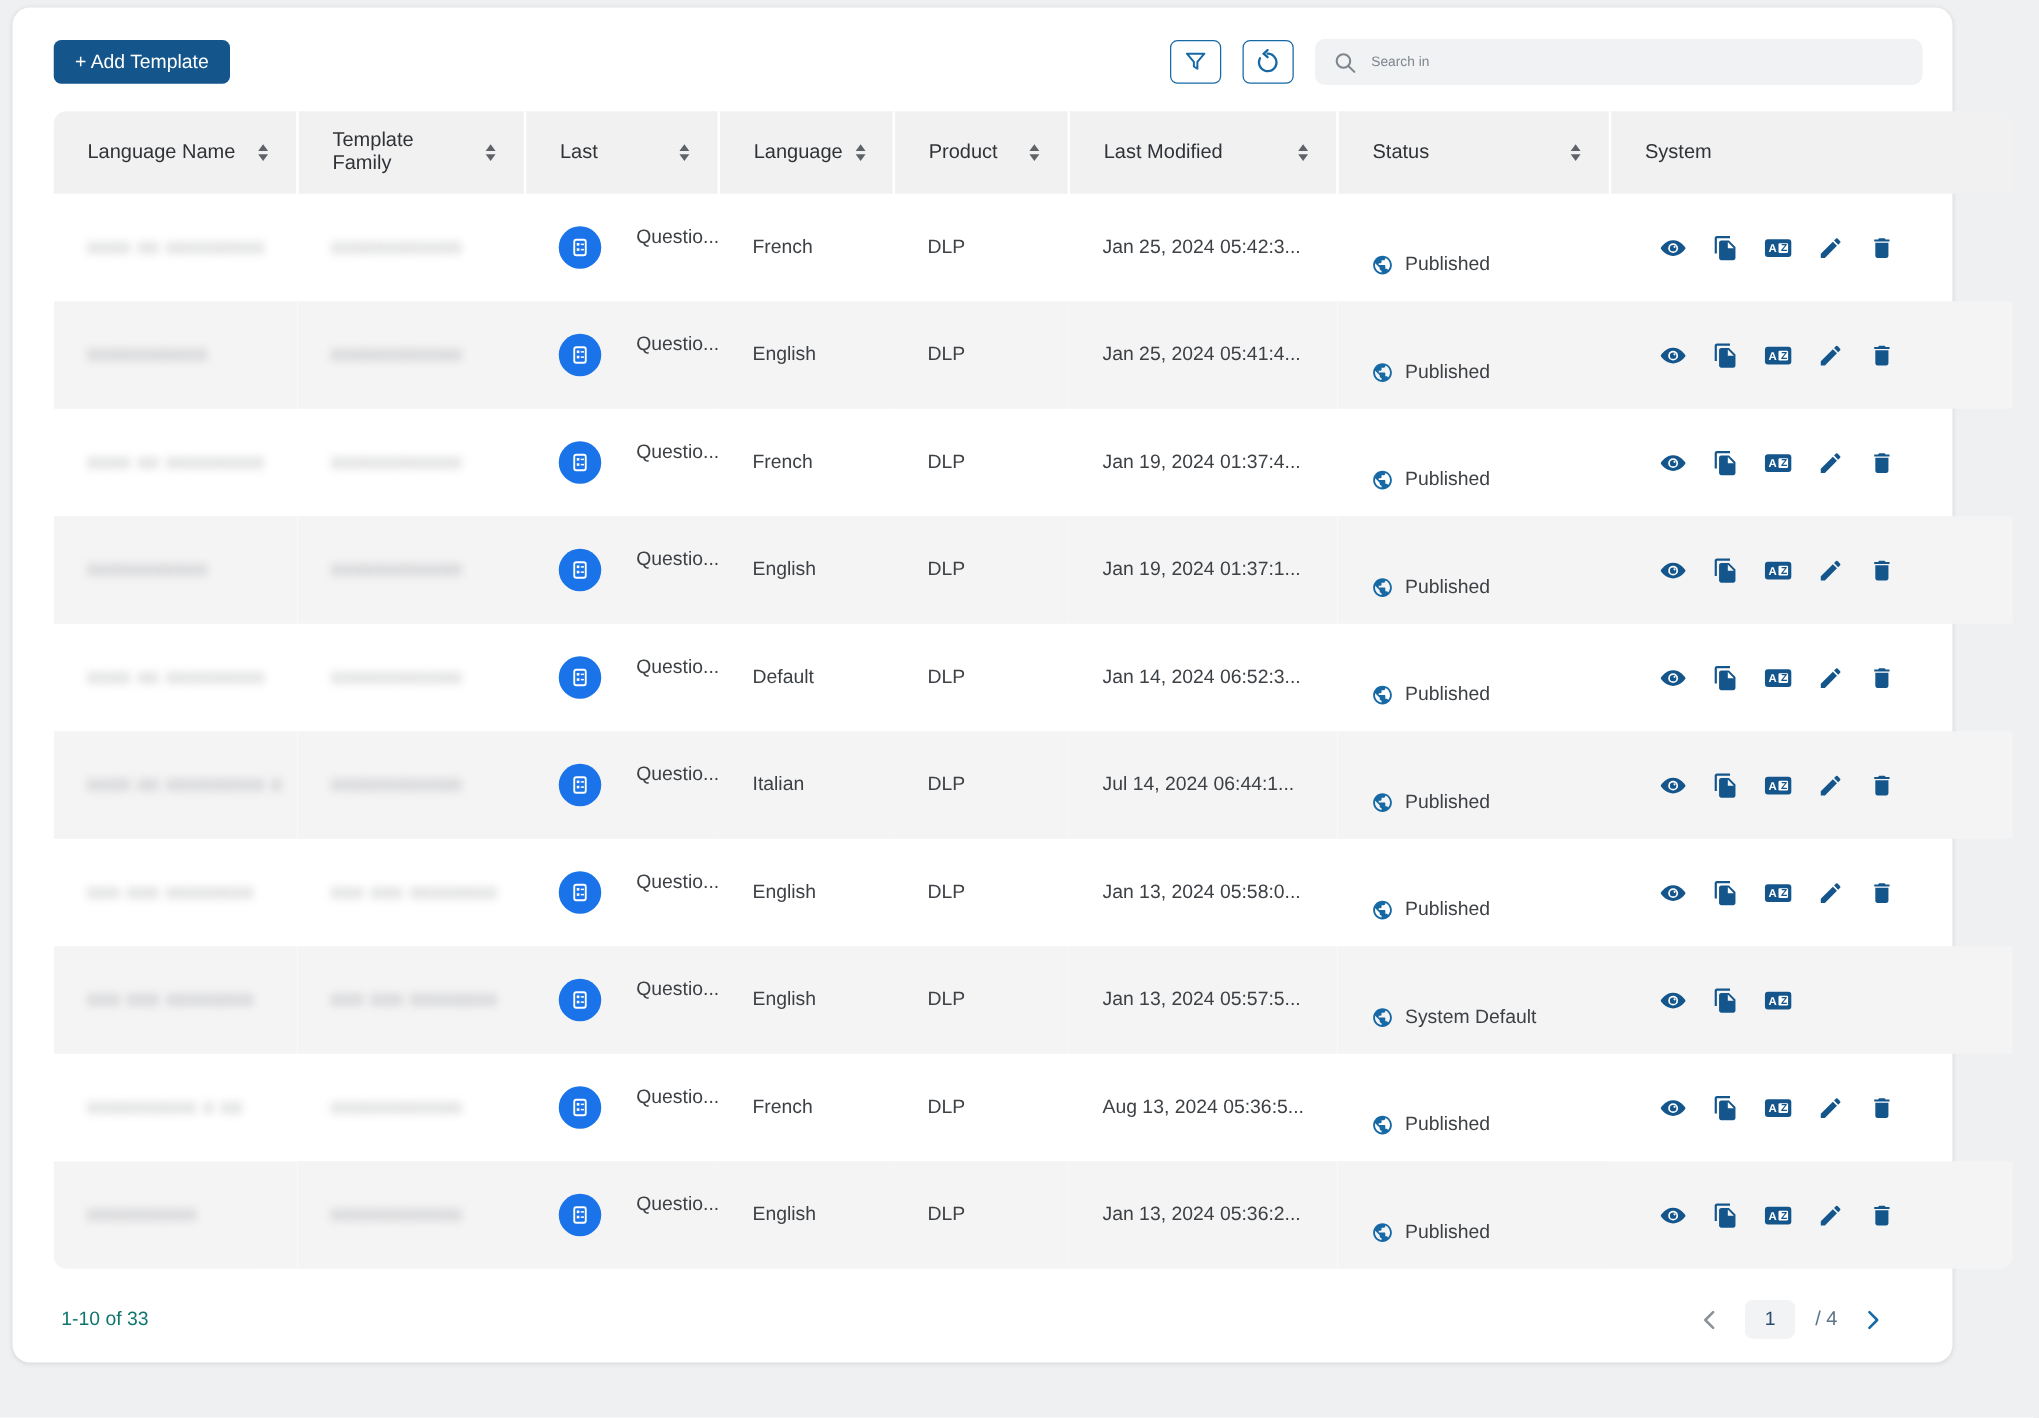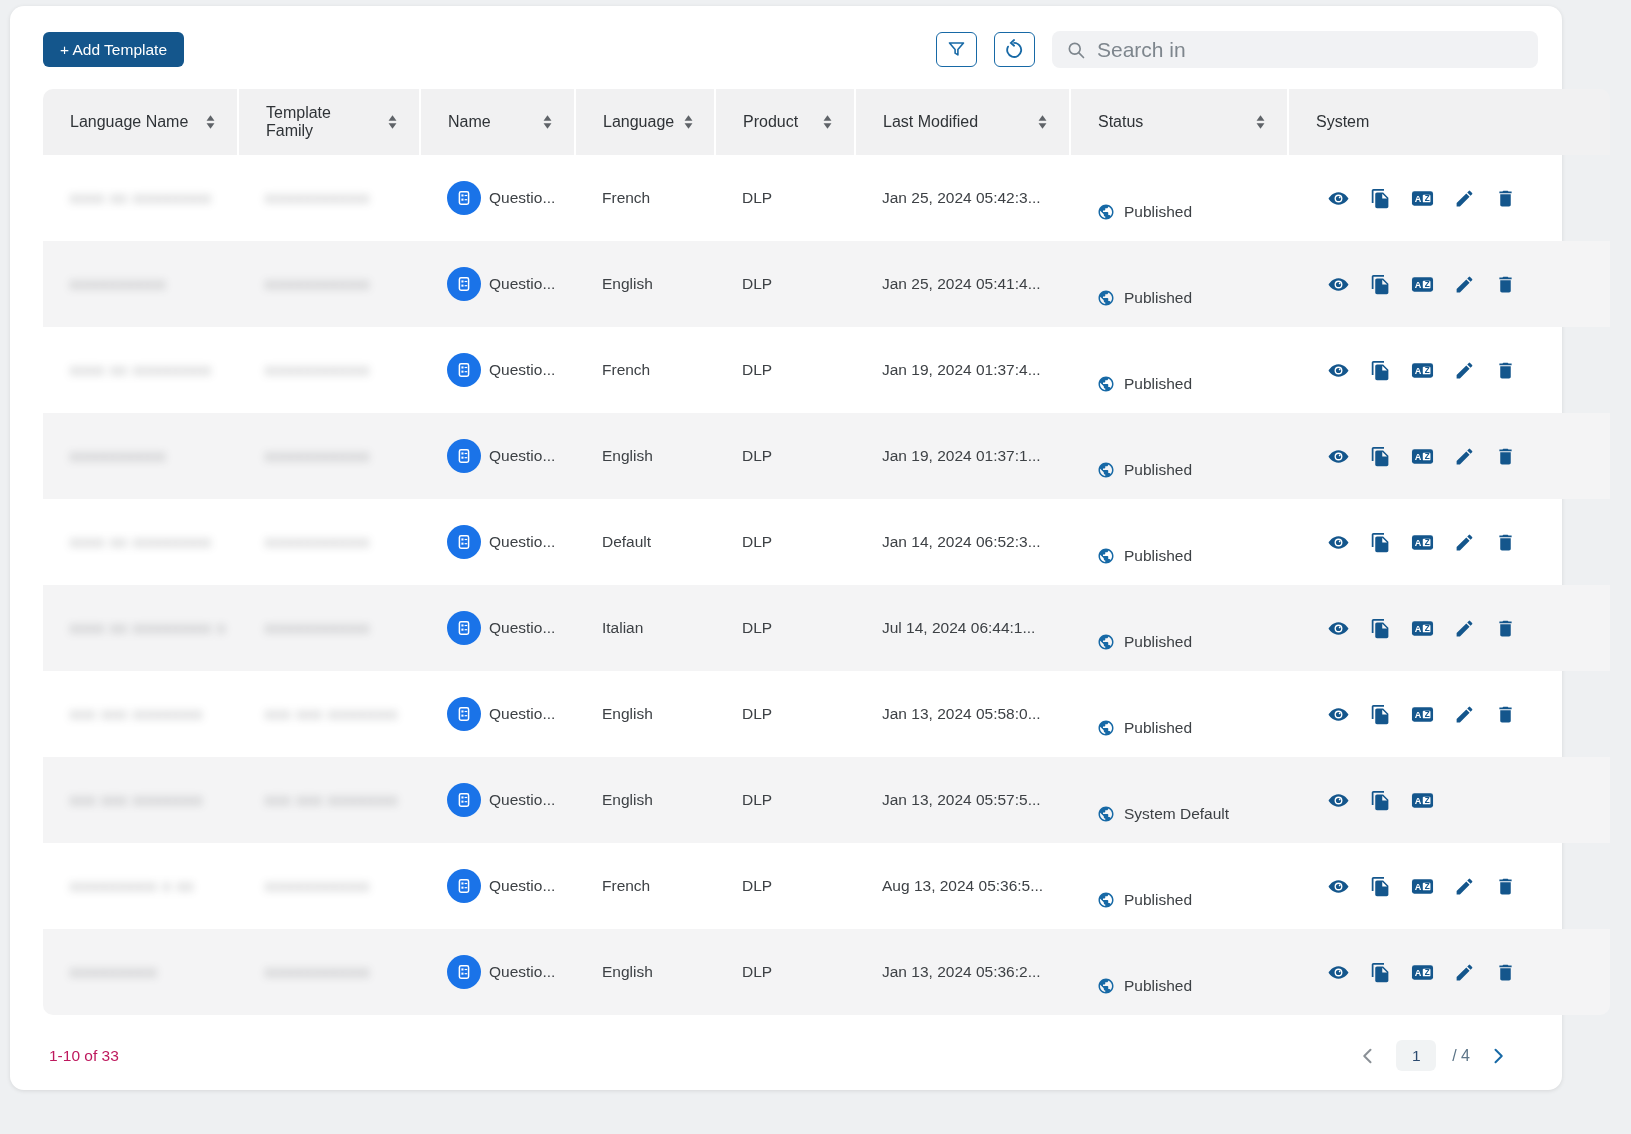--- a/index.html
+++ b/index.html
@@ -29,21 +29,21 @@
     width: 41px; height: 35px; background: #fff; border: 1px solid #1769a6;
     border-radius: 6px; display: flex; align-items: center; justify-content: center;
     color: #1769a6; cursor: pointer;
   }
   .search-box {
     width: 486px; height: 37px; background: #f1f2f4; border-radius: 8px;
     display: flex; align-items: center; padding: 0 14px; gap: 11px;
   }
   .search-box input {
     border: none; background: transparent; outline: none; flex: 1;
-    font-size: 21px; font-family: inherit; color: #3c4043;
+    font-size: 11px; font-family: inherit; color: #3c4043;
   }
   .search-box input::placeholder { color: #7e868d; }
   
   table { border-collapse: collapse; table-layout: fixed; width: 1567px; }
   col.c0 { width: 195px; } col.c1 { width: 182px; } col.c2 { width: 155px; }
   col.c3 { width: 140px; } col.c4 { width: 140px; } col.c5 { width: 215px; }
   col.c6 { width: 218px; } col.c7 { width: 322px; }
   thead th {
     background: #f1f1f2; height: 66px; font-size: 16px; font-weight: 500;
     color: #2f3337; text-align: left; padding: 0 22px 0 27px;
@@ -54,35 +54,35 @@
   .th-inner { display: flex; align-items: center; justify-content: space-between; }
   .sort-icon { display: inline-flex; flex-direction: column; gap: 2px; margin-left: 10px; }
   tbody td {
     height: 86px; font-size: 15.5px; color: #3d4145; padding: 0 10px 0 27px;
     overflow: hidden; white-space: nowrap;
   }
   tbody tr:nth-child(even) td { background: #f4f4f5; }
   tbody tr:last-child td:first-child { border-bottom-left-radius: 10px; }
   tbody tr:last-child td:last-child { border-bottom-right-radius: 10px; }
   .redacted { filter: blur(4px); opacity: .5; user-select: none; letter-spacing: 1px; }
-  .type-cell { display: flex; align-items: center; gap: 8px; }
+  .type-cell { display: flex; gap: 28px; }
   .type-circle {
     width: 34px; height: 34px; border-radius: 50%; background: #1a73e8;
     display: inline-flex; align-items: center; justify-content: center; flex: none;
   }
   .status-cell { display: flex; align-items: center; gap: 9px; color: #3d4145; margin-top: 28px; }
   .globe { color: #1769a6; display: inline-flex; flex: none; }
   .actions { display: flex; align-items: center; gap: 20px; padding-left: 12px; }
   .act-btn {
     background: none; border: none; padding: 0; cursor: pointer; color: #14568c;
     display: inline-flex; align-items: center; justify-content: center;
   }
   
   .footer { display: flex; justify-content: space-between; align-items: center; margin-top: 25px; padding-right: 28px; }
-  .range-label { font-size: 15.5px; color: #be185d; padding-left: 6px; }
+  .range-label { font-size: 15.5px; color: #0f766e; padding-left: 6px; }
   .pagination { display: flex; align-items: center; gap: 16px; }
   .page-chevron { background: none; border: none; cursor: pointer; display: inline-flex; padding: 2px; }
   .chev-prev { color: #8a9096; }
   .chev-next { color: #1769a6; }
   .page-box {
     min-width: 40px; height: 31px; background: #f1f3f4; border-radius: 6px;
     display: flex; align-items: center; justify-content: center;
     font-size: 15.5px; color: #2b4a6f;
   }
   .page-total { font-size: 16px; color: #5d7588; }
@@ -156,21 +156,21 @@
                   <path d="M5 0l4.4 6H.6z" fill="#5f6368"></path>
                 </svg>
                 <svg width="9" height="6" viewBox="0 0 10 6">
                   <path d="M5 6 .6 0h8.8z" fill="#5f6368"></path>
                 </svg>
               </span>
             </span>
           </th>
           <th>
             <span class="th-inner">
-              <span>Name</span>
+              <span>Last</span>
               <span class="sort-icon">
                 <svg width="9" height="6" viewBox="0 0 10 6">
                   <path d="M5 0l4.4 6H.6z" fill="#5f6368"></path>
                 </svg>
                 <svg width="9" height="6" viewBox="0 0 10 6">
                   <path d="M5 6 .6 0h8.8z" fill="#5f6368"></path>
                 </svg>
               </span>
             </span>
           </th>

